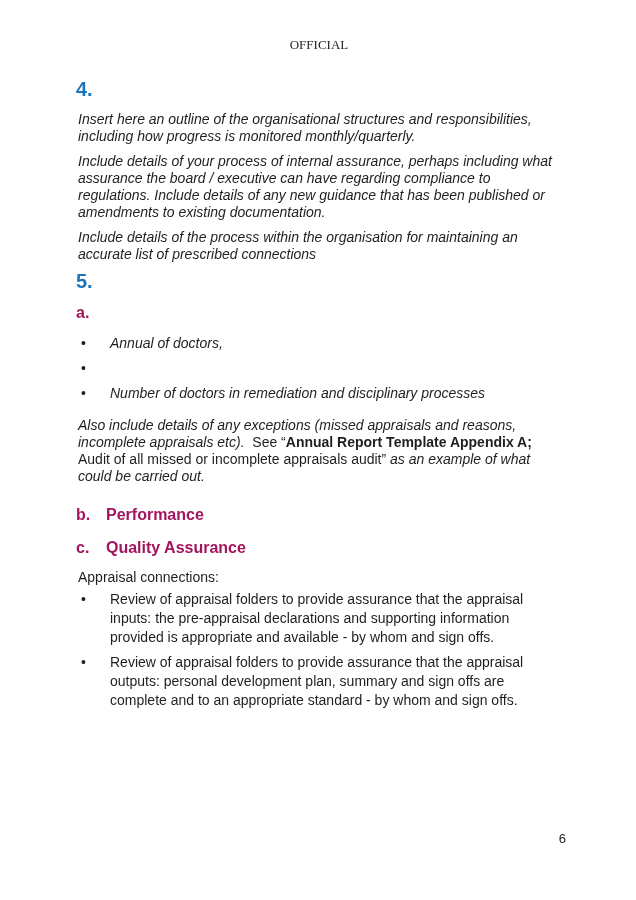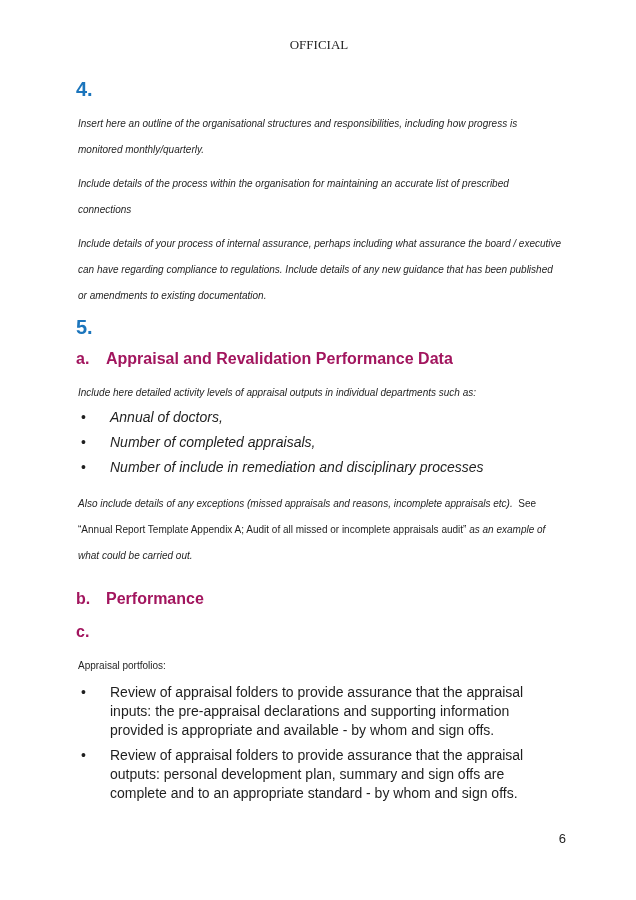--- a/index.html
+++ b/index.html
@@ -34,27 +34,27 @@
   .h2 {
     display: flex;
     font-size: 16px;
     line-height: 19px;
     font-weight: bold;
     color: #a2155e;
     margin: 0 0 12px 0;
   }
   .h2 .num { flex: 0 0 30px; }
   p {
-    font-size: 10px;
-    line-height: 26px;
+    font-size: 14px;
+    line-height: 17px;
     margin: 8px 0 2px 0;
     padding-left: 2px;
   }
   .it { font-style: italic; }
-  .b  { font-weight: normal; text-align: center; }
+  .b  { font-weight: bold; text-align: center; }
   ul.bullets {
     list-style: none;
     margin: 2px 0 0 0;
     padding: 0;
     font-size: 14px;
     line-height: 19px;
   }
   ul.bullets li {
     display: flex;
     margin: 0 0 6px 0;
@@ -85,59 +85,57 @@
 
 <div class="page">
 
   <div class="doc-header">OFFICIAL</div>
 
   <section>
     <h1 class="h1">
         <span class="num">4.</span>
       </h1>
     <p class="it">Insert here an outline of the organisational structures and responsibilities, including how progress is monitored monthly/quarterly.</p>
+    <p class="it">Include details of your process of internal assurance, perhaps including what assurance the board / executive can have regarding compliance to regulations. Include details of any new guidance that has been published or amendments to existing documentation.</p>
     <p class="it">Include details of the process within the organisation for maintaining an accurate list of prescribed connections</p>
-    <p class="it">Include details of your process of internal assurance, perhaps including what assurance the board / executive can have regarding compliance to regulations. Include details of any new guidance that has been published or amendments to existing documentation.</p>
   </section>
 
   <section>
     <h1 class="h1 mt-sec">
         <span class="num">5.</span>
       </h1>
 
     <h2 class="h2">
         <span class="num">a.</span>
-        <span>Appraisal and Revalidation Performance Data</span>
       </h2>
-    <p class="it">Include here detailed activity levels of appraisal outputs in individual departments such as:</p>
     <ul class="bullets it">
       <li>
           <span class="dot">•</span>
           <span>Annual of doctors,</span>
         </li>
       <li>
           <span class="dot">•</span>
-          <span>Number of completed appraisals,</span>
         </li>
       <li>
           <span class="dot">•</span>
-          <span>Number of include in remediation and disciplinary processes</span>
+          <span>Number of doctors in remediation and disciplinary processes</span>
         </li>
     </ul>
     <p class="exceptions"><span class="it">Also include details of any exceptions (missed appraisals and reasons, incomplete appraisals etc).</span><span>  See “</span><span class="b">Annual Report Template Appendix A;</span><span> Audit of all missed or incomplete appraisals audit” </span><span class="it">as an example of what could be carried out.</span></p>
 
     <h2 class="h2 mt-sub-b">
         <span class="num">b.</span>
         <span>Performance</span>
       </h2>
 
     <h2 class="h2 mt-sub-c">
         <span class="num">c.</span>
+        <span>Quality Assurance</span>
       </h2>
-    <p class="portfolios">Appraisal portfolios:</p>
+    <p class="portfolios">Appraisal connections:</p>
     <ul class="bullets qa-list">
       <li>
           <span class="dot">•</span>
           <span>Review of appraisal folders to provide assurance that the appraisal inputs: the pre-appraisal declarations and supporting information provided is appropriate and available - by whom and sign offs.</span>
         </li>
       <li>
           <span class="dot">•</span>
           <span>Review of appraisal folders to provide assurance that the appraisal outputs: personal development plan, summary and sign offs are complete and to an appropriate standard - by whom and sign offs.</span>
         </li>
     </ul>

